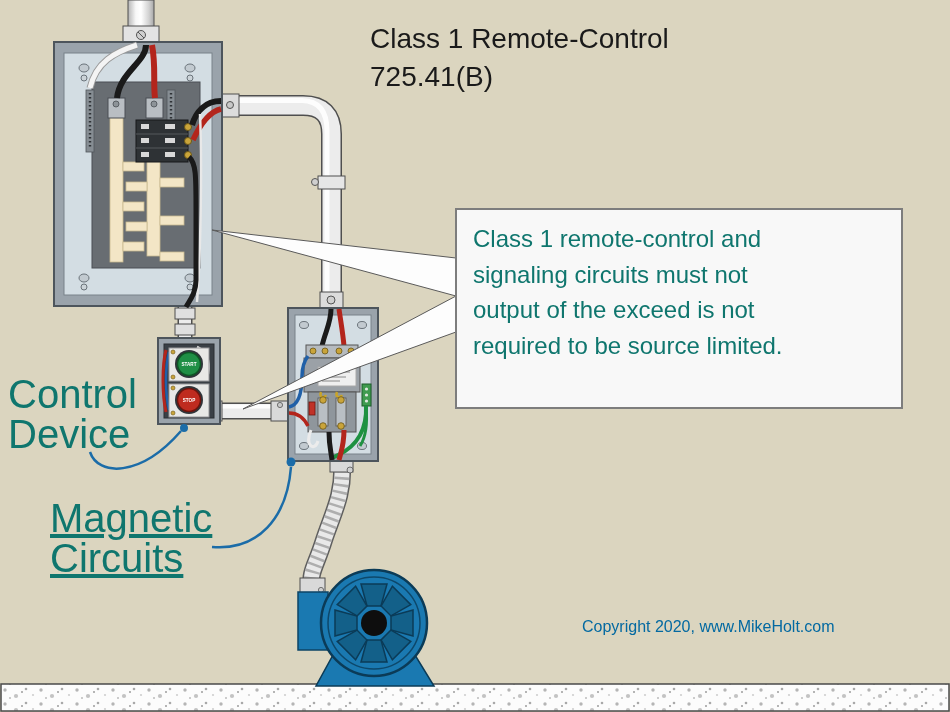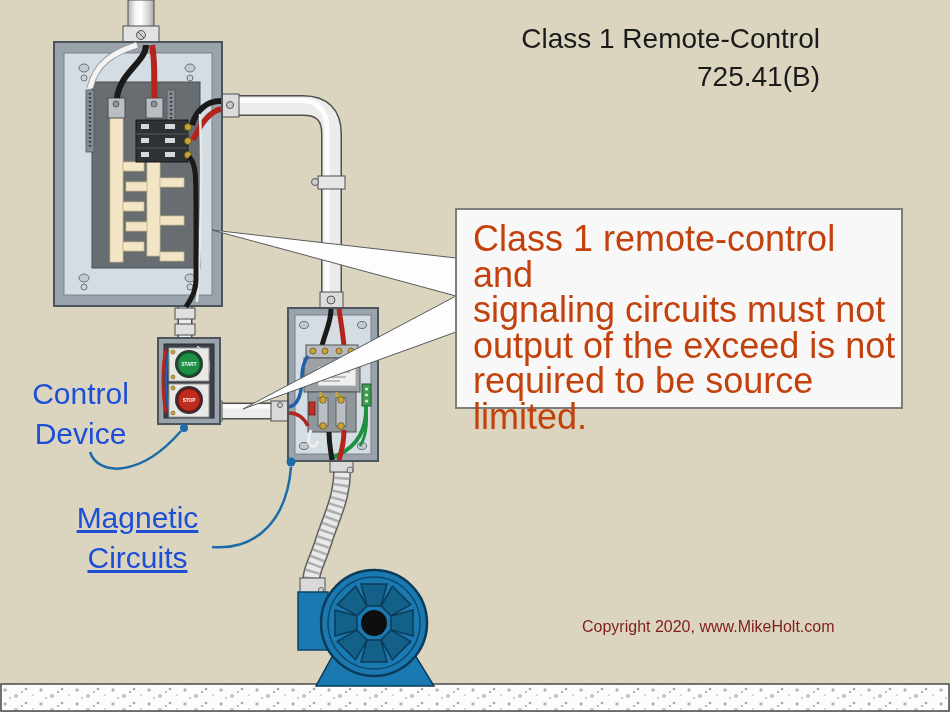--- a/index.html
+++ b/index.html
@@ -1,29 +1,29 @@
 <!DOCTYPE html>
 <html><head>
 <meta charset="utf-8">
 <style>
   html,body{margin:0;padding:0;background:#dbd5bf;}
   .slide{position:relative;width:950px;height:712px;background:#dbd5bf;
          font-family:"Liberation Sans",sans-serif;overflow:hidden;}
   .slide svg{position:absolute;left:0;top:0;}
-  .title{position:absolute;left:370px;top:20px;width:450px;text-align:right;
+  .title{position:absolute;left:370px;top:20px;width:450px;text-align:left;
          font-size:28px;line-height:38px;color:#1a1a1a;}
   .title .code{}
   .callout{position:absolute;left:455px;top:208px;width:448px;height:201px;
            background:#f8f8f8;border:2px solid #7d7d7d;box-sizing:border-box;
-           padding:11px 0 0 16px;font-size:36px;line-height:35.5px;color:#c2410c;}
-  .blue-label{position:absolute;text-align:center;color:#1d4ed8;
-              font-size:30px;line-height:40px;}
+           padding:11px 0 0 16px;font-size:24px;line-height:35.5px;color:#0f766e;}
+  .blue-label{position:absolute;color:#0f766e;
+              font-size:40px;line-height:40px;}
   .label-cd{left:8px;top:374px;width:145px;}
   .label-ms{left:50px;top:498px;width:175px;text-decoration:underline;}
-  .copyright{position:absolute;left:582px;top:618px;font-size:16px;color:#7f1d1d;}
+  .copyright{position:absolute;left:582px;top:618px;font-size:16px;color:#0369a1;}
 </style>
 </head>
 <body>
 
 <div class="slide">
 
 <svg width="950" height="712" viewBox="0 0 950 712">
   <defs>
     <linearGradient id="pipeV" x1="0" y1="0" x2="1" y2="0">
       <stop offset="0" stop-color="#b5b5b5"></stop>

